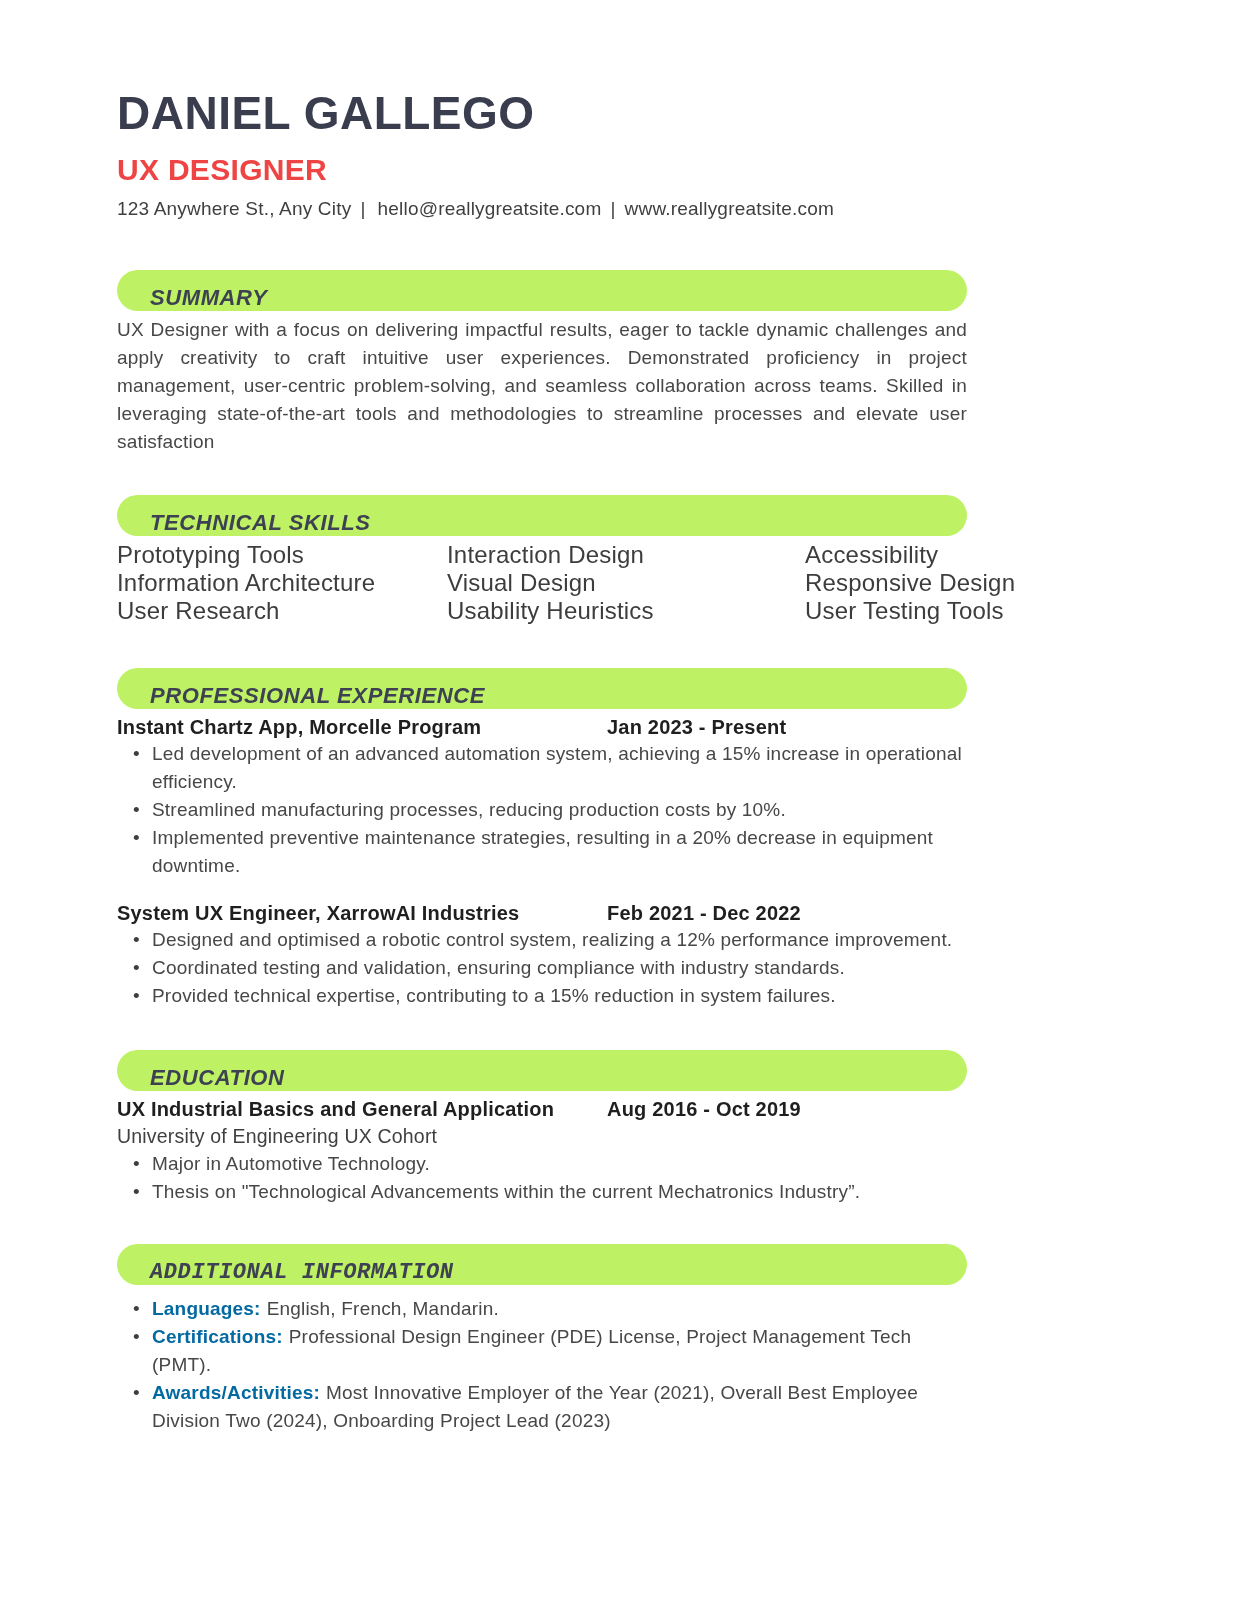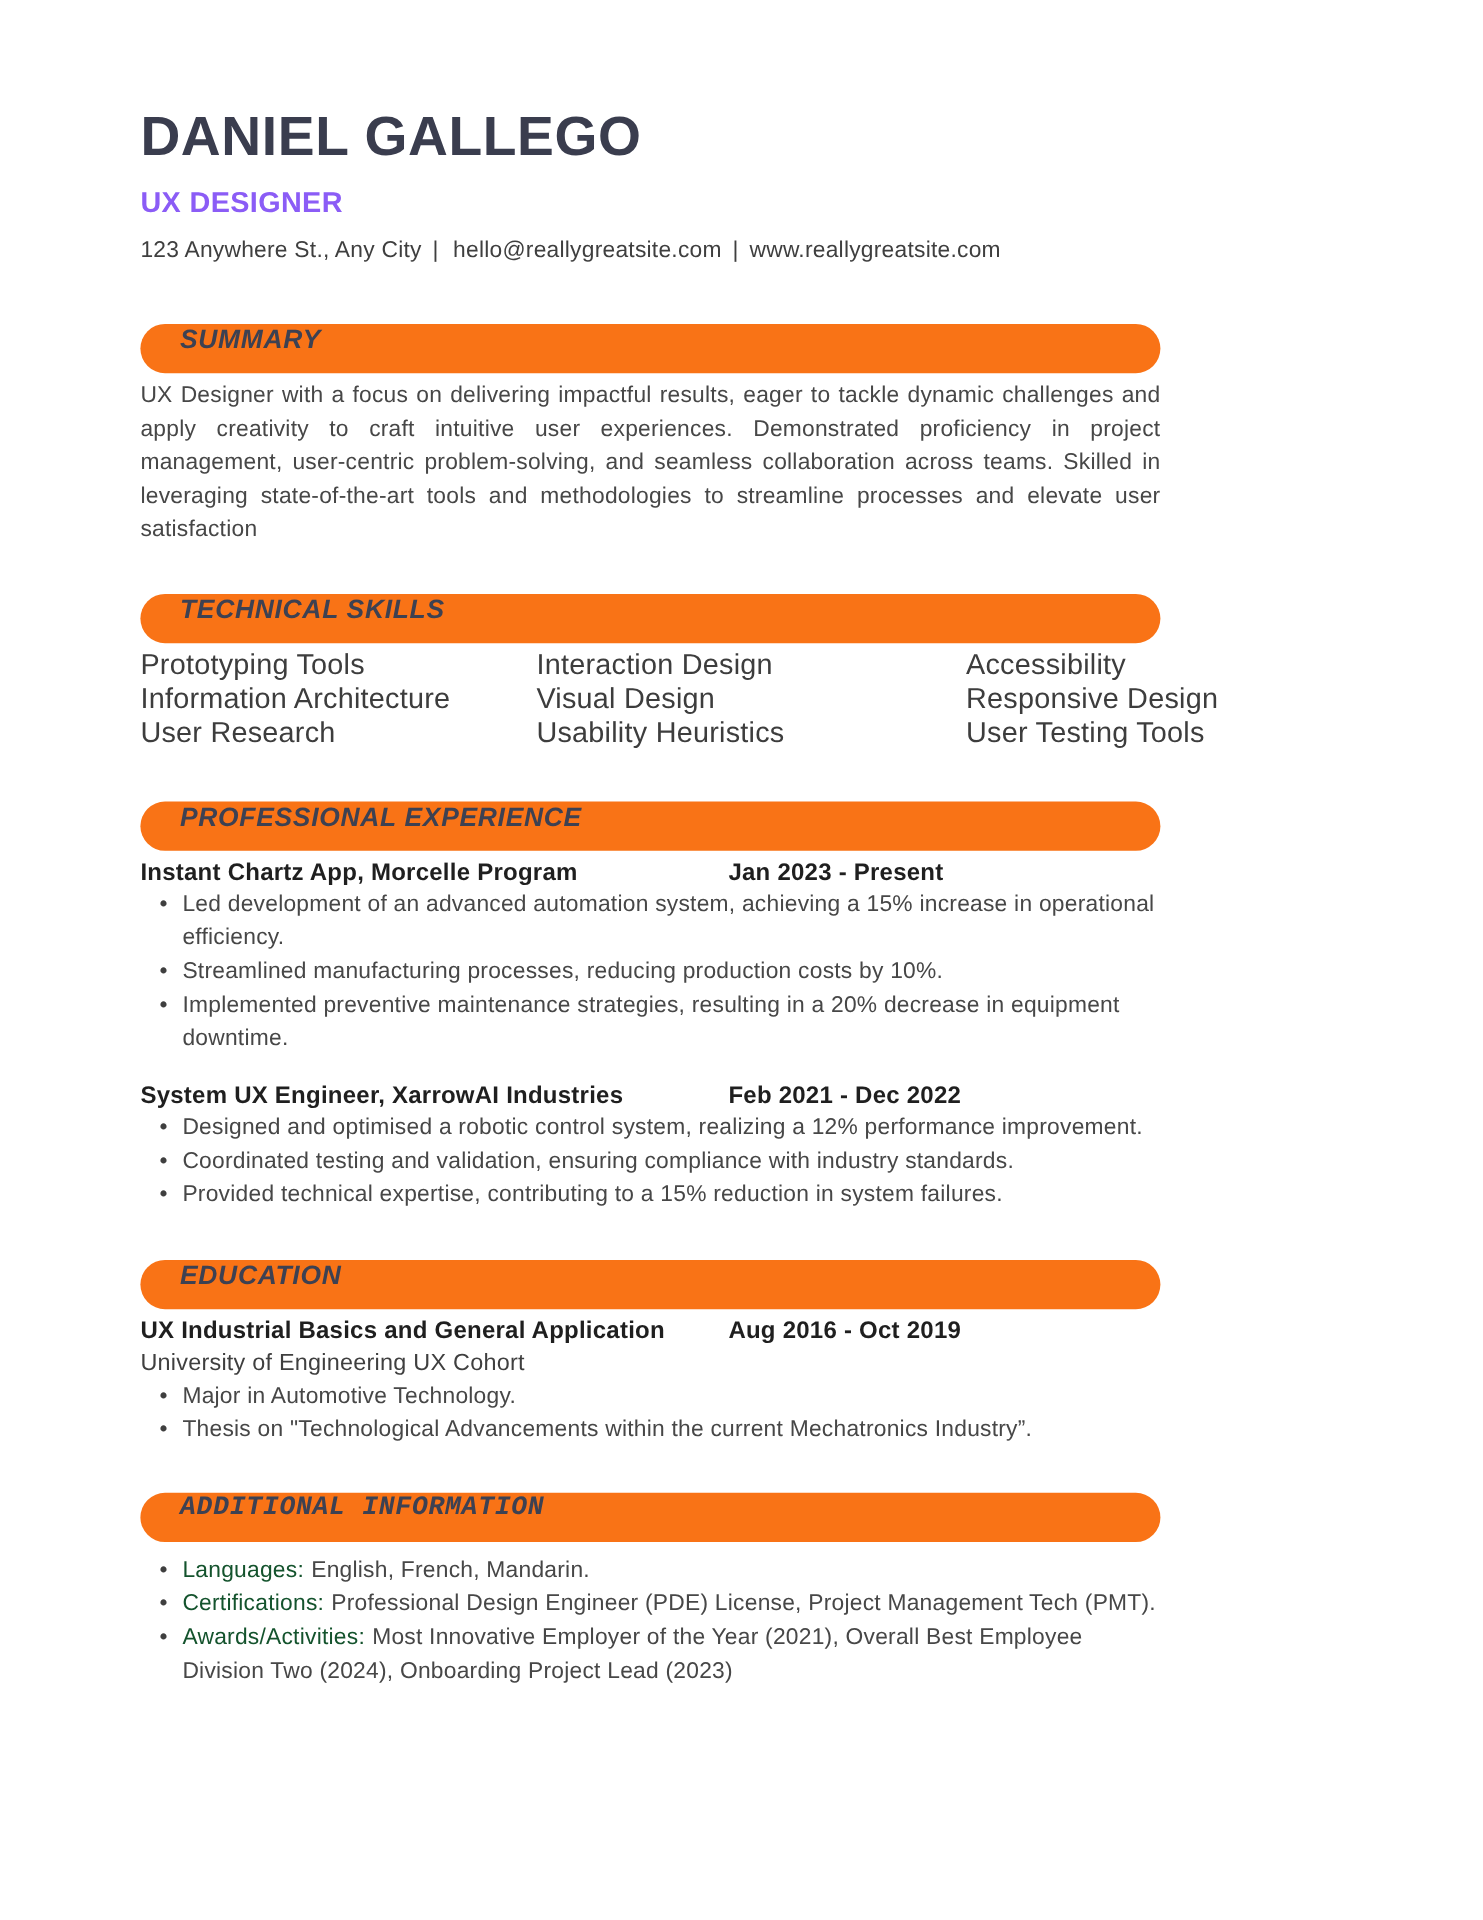--- a/index.html
+++ b/index.html
@@ -11,32 +11,32 @@
     overflow:hidden;
     -webkit-font-smoothing:antialiased;
   }
   .page{box-sizing:border-box;width:1086px;height:1600px;padding:88px 119px 0 117px;}
 
   .name{
     margin:0;font-size:46px;line-height:50px;font-weight:700;
     color:#3a3d4e;letter-spacing:.5px;
   }
   .role{
-    margin:16px 0 0;font-size:24px;line-height:32px;font-weight:700;
-    color:#8b5cf6;letter-spacing:.3px;
+    margin:16px 0 0;font-size:30px;line-height:32px;font-weight:700;
+    color:#ef4444;letter-spacing:.3px;
   }
   .contact{
     margin-top:10px;font-size:19px;line-height:26px;color:#3f3f3f;letter-spacing:.2px;
   }
   .contact .sep{margin:0 9px;color:#3f3f3f;}
   .contact .sep.first{margin-right:12px;}
 
   .pill{
-    background:#f97316;border-radius:21px;height:41px;
-    display:flex;align-items:flex-start;padding-left:33px;box-sizing:border-box;
+    background:#bef264;border-radius:21px;height:41px;
+    display:flex;align-items:flex-end;padding-left:33px;box-sizing:border-box;
   }
   .pill .hd{
     font-style:italic;font-weight:700;font-size:22px;color:#3d4152;letter-spacing:.6px;
   }
   .mt-sum{margin-top:48px;}
   .mt-skills{margin-top:39px;}
   .mt-exp{margin-top:43px;}
   .mt-edu{margin-top:40px;}
   .mt-add{margin-top:38px;font-family:Liberation Mono, monospace;}
 
@@ -63,21 +63,21 @@
 
   ul.bullets{
     margin:0;padding:0;list-style:none;
     font-size:19px;line-height:28px;color:#474747;letter-spacing:.2px;
   }
   ul.bullets li{position:relative;padding-left:35px;}
   ul.bullets li::before{
     content:"\2022";position:absolute;left:16px;top:0;color:#3f3f3f;
   }
   ul.bullets.mt{margin-top:10px;}
-  ul.bullets .lbl{font-weight:400;color:#14532d;}
+  ul.bullets .lbl{font-weight:700;color:#0369a1;}
   ul.bullets .lbl + span{margin-left:6px;}
 </style>
 </head>
 <body>
 
 <div class="page">
 
   <div>
     <h1 class="name">DANIEL GALLEGO</h1>
     <h2 class="role">UX DESIGNER</h2>

